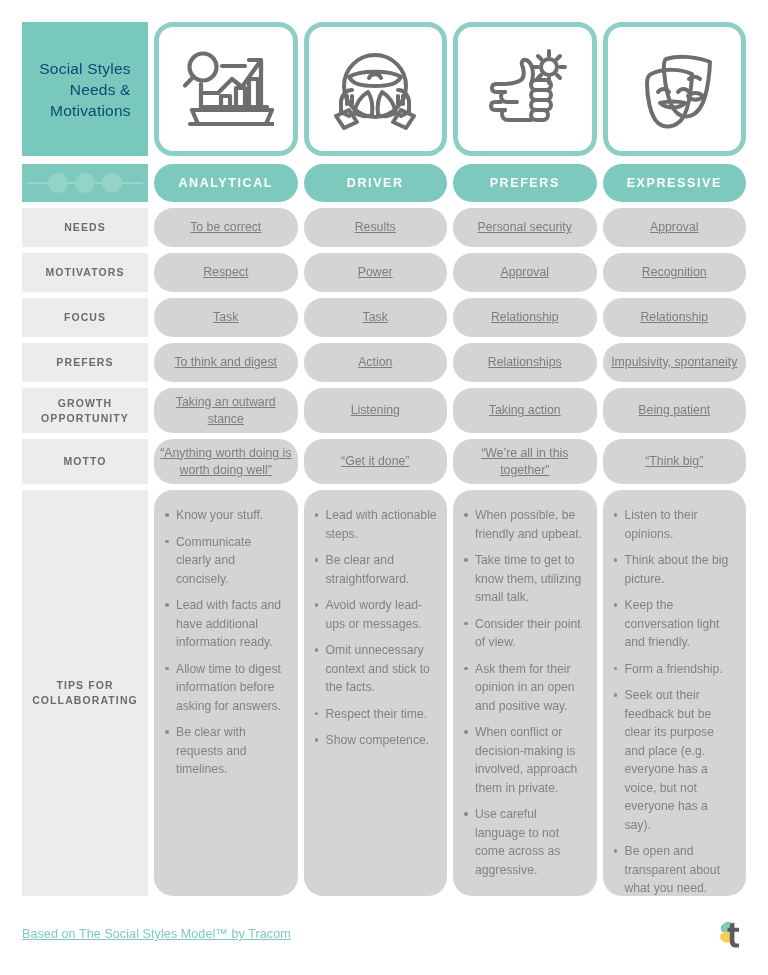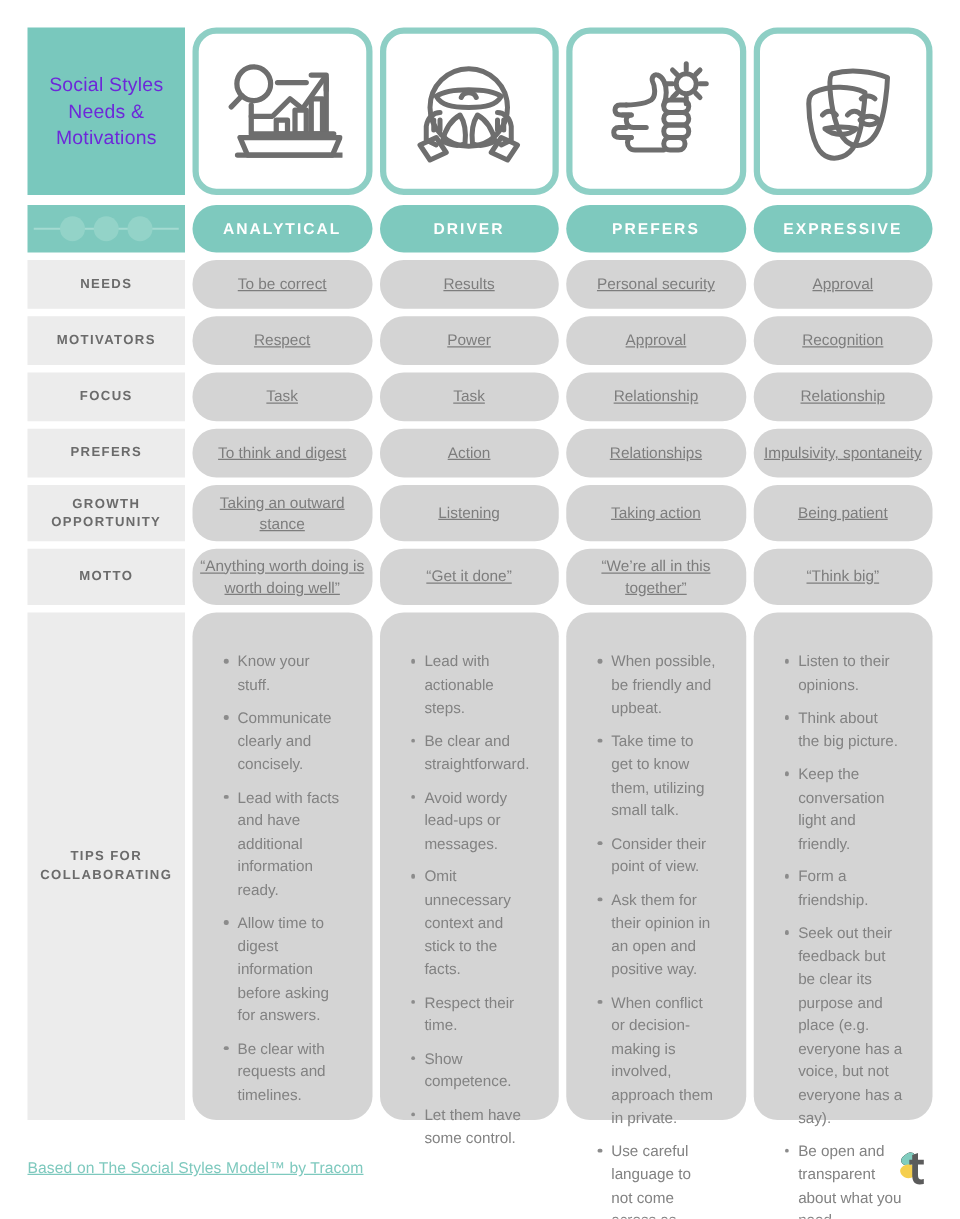--- a/index.html
+++ b/index.html
@@ -29,25 +29,25 @@
     margin-bottom: 6px;
   }
   .col-label { flex: 0 0 126px; }
   .col-data  { flex: 1 1 0; min-width: 0; border-radius: 19px; }
 
   
   .header-row { margin-bottom: 8px; }
 
   .title-cell {
     background: #79c8bd;
-    color: #6d28d9;
-    display: flex;
-    align-items: center;
-    justify-content: center;
-    text-align: center;
+    color: #0c4a6e;
+    display: flex;
+    align-items: center;
+    justify-content: center;
+    text-align: right;
     height: 134px;
     font-size: 15.5px;
     line-height: 21px;
     font-weight: normal;
     letter-spacing: .2px;
     padding: 0 8px;
     box-sizing: border-box;
   }
   .title-cell span { display: block; }
 
@@ -138,21 +138,21 @@
     padding: 1px 4px;
   }
   .tips-cell {
     background: #d4d4d4;
     color: #828282;
     height: 406px;
     box-sizing: border-box;
     padding: 16px 10px 10px 8px;
   }
   .tips-cell ul {
-    margin: 14px;
+    margin: 0;
     padding: 0 0 0 14px;
     list-style: none;
   }
   .tips-cell li {
     position: relative;
     font-size: 12.2px;
     line-height: 18.5px;
     margin-bottom: 8px;
   }
   .tips-cell li::before {
@@ -355,21 +355,20 @@
         </ul>
     </div>
     <div class="col-data tips-cell">
       <ul>
           <li>Lead with actionable steps.</li>
           <li>Be clear and straightforward.</li>
           <li>Avoid wordy lead-ups or messages.</li>
           <li>Omit unnecessary context and stick to the facts.</li>
           <li>Respect their time.</li>
           <li>Show competence.</li>
-          <li>Let them have some control.</li>
         </ul>
     </div>
     <div class="col-data tips-cell">
       <ul>
           <li>When possible, be friendly and upbeat.</li>
           <li>Take time to get to know them, utilizing small talk.</li>
           <li>Consider their point of view.</li>
           <li>Ask them for their opinion in an open and positive way.</li>
           <li>When conflict or decision-making is involved, approach them in private.</li>
           <li>Use careful language to not come across as aggressive.</li>

